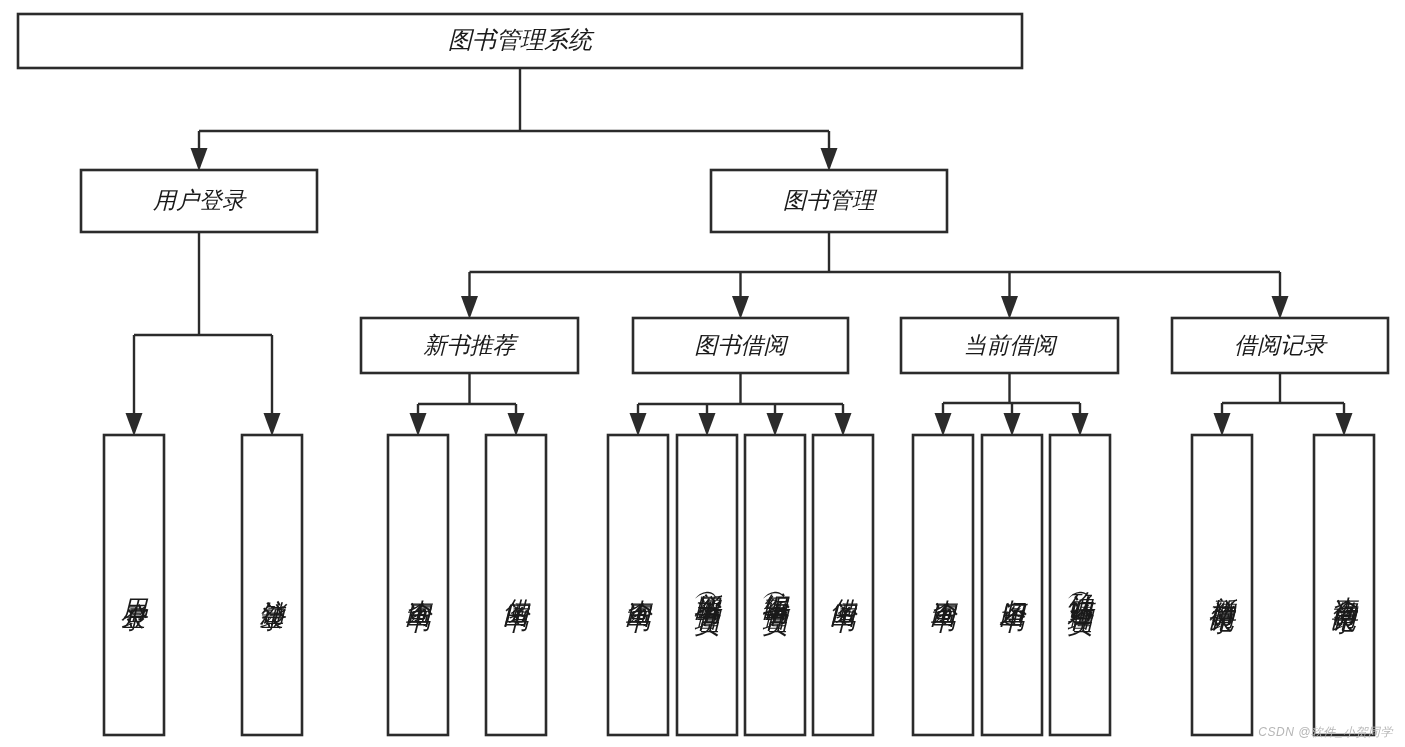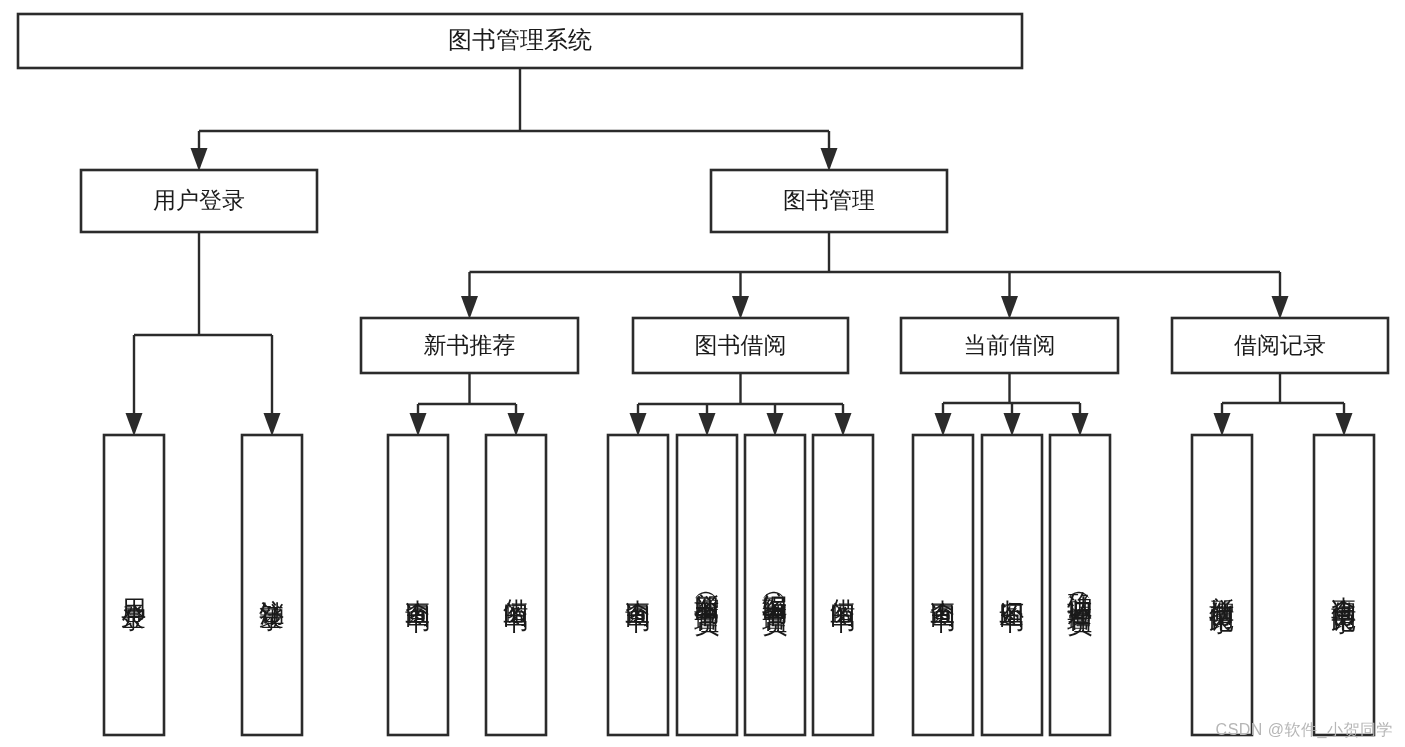--- a/index.html
+++ b/index.html
@@ -12,20 +12,21 @@
     width: 1405px;
     height: 747px;
     overflow: hidden;
     font-family: "Liberation Sans", "DejaVu Sans", sans-serif;
   }
   #diagram-root {
     position: relative;
     width: 1405px;
     height: 747px;
     background: #ffffff;
+    font-style: italic;
   }
   svg.diagram-canvas {
     position: absolute;
     top: 0;
     left: 0;
     width: 1405px;
     height: 747px;
     display: block;
   }
   .node-box {
@@ -74,21 +75,21 @@
     letter-spacing: 3px;
     color: #1a1a1a;
     white-space: nowrap;
     text-align: center;
   }
   .watermark {
     position: absolute;
     right: 12px;
     bottom: 6px;
     font-family: "Liberation Sans", "DejaVu Sans", sans-serif;
-    font-size: 16px;
+    font-size: 12px;
     color: #b6b6b6;
     letter-spacing: 0.5px;
     user-select: none;
   }
 </style>
 </head>
 <body>
 
 <div id="diagram-root">
   <svg class="diagram-canvas" viewBox="0 0 1405 747">

